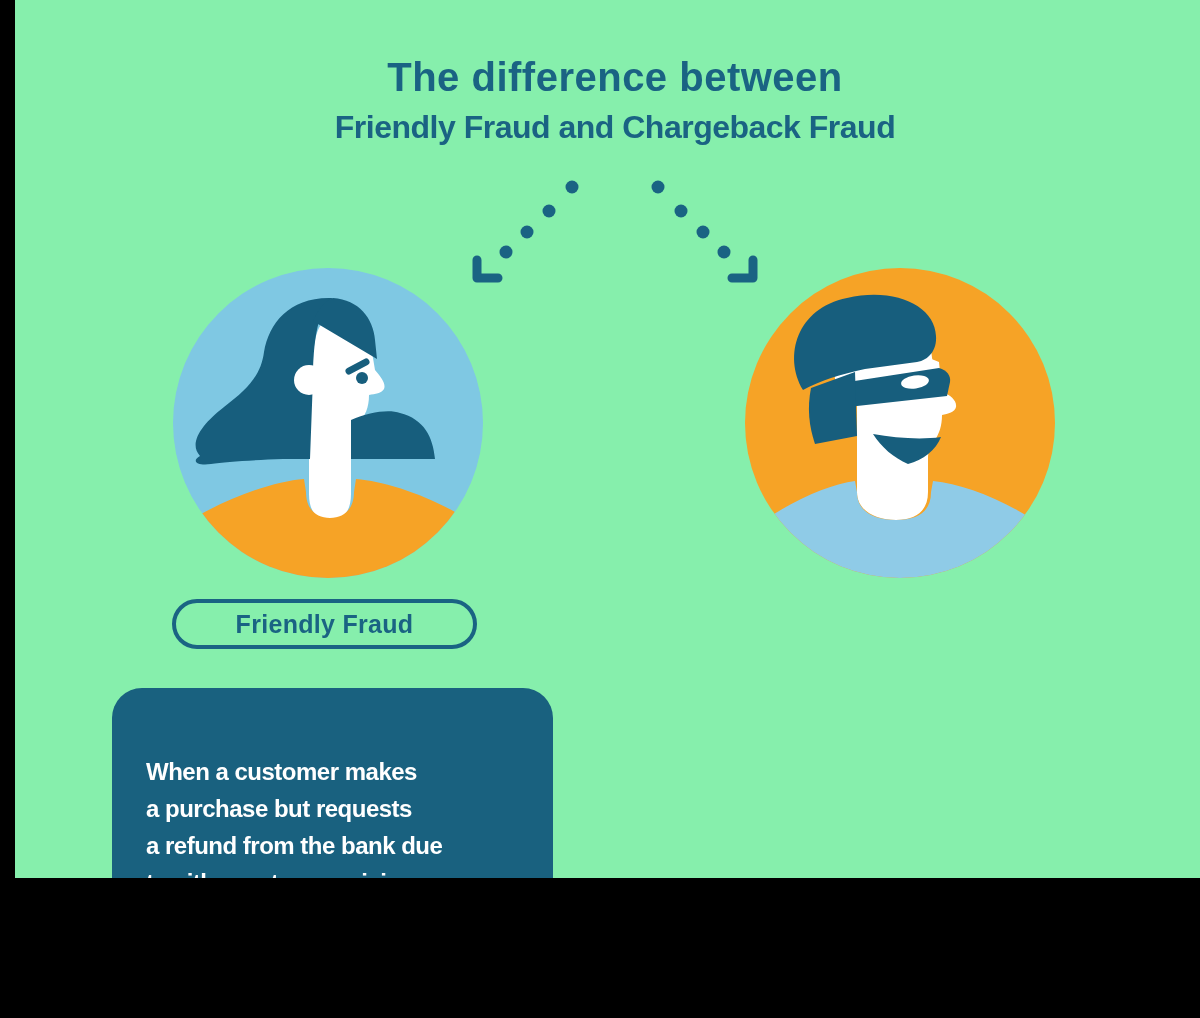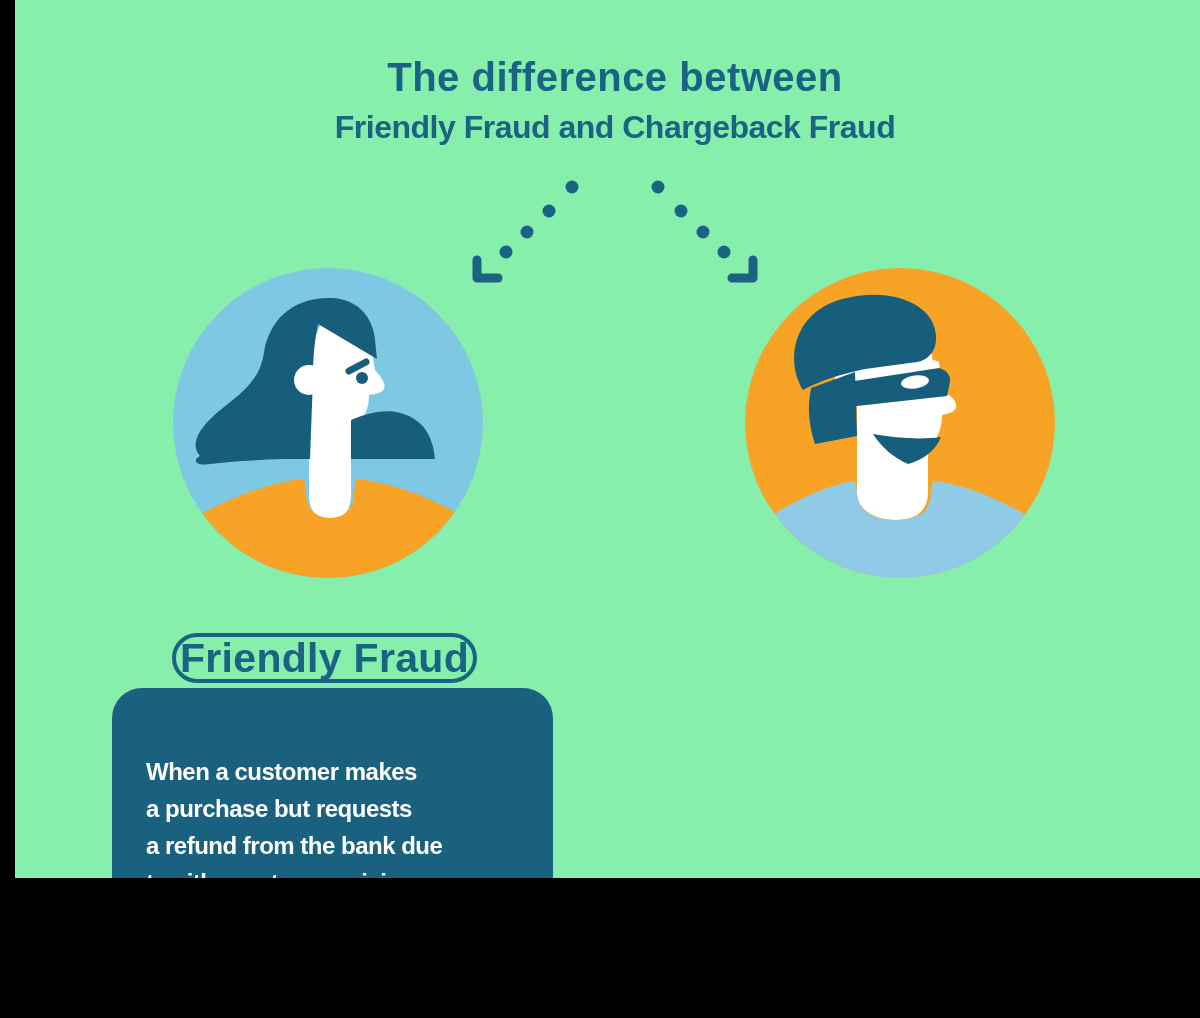--- a/index.html
+++ b/index.html
@@ -8,24 +8,24 @@
     font-family:"Liberation Sans","DejaVu Sans",sans-serif;overflow:hidden;margin-left:15px;
   }
   .title{position:absolute;top:52px;left:0;width:1200px;text-align:center;color:#1A6383;font-weight:bold;}
   .title-line1{font-size:40px;line-height:50px;letter-spacing:0.5px;}
   .title-line2{font-size:32px;line-height:50px;letter-spacing:-0.5px;}
   .arc{position:absolute;left:440px;top:163px;}
   .figure{position:absolute;width:310px;height:310px;}
   .figure.left{left:158px;top:268px;}
   .figure.right{left:730px;top:268px;}
   .pill{
-    position:absolute;top:633px;height:50px;box-sizing:border-box;
+    position:absolute;top:599px;height:50px;box-sizing:border-box;
     border:4px solid #1A6383;border-radius:27px;
     display:flex;align-items:center;justify-content:center;
-    color:#1A6383;font-weight:bold;font-size:41px;letter-spacing:0.3px;
+    color:#1A6383;font-weight:bold;font-size:25px;letter-spacing:0.3px;
   }
   .pill.left{left:157px;width:305px;}
   .pill.right{left:696px;width:372px;}
   .box{
     position:absolute;top:688px;height:301px;box-sizing:border-box;
     background:#19617F;border-radius:30px;color:#FFFFFF;
     font-weight:bold;font-size:24px;line-height:37px;letter-spacing:-0.5px;
     white-space:pre-line;
   }
   .box.left{left:97px;width:441px;padding:28px 40px 0 34px;}

